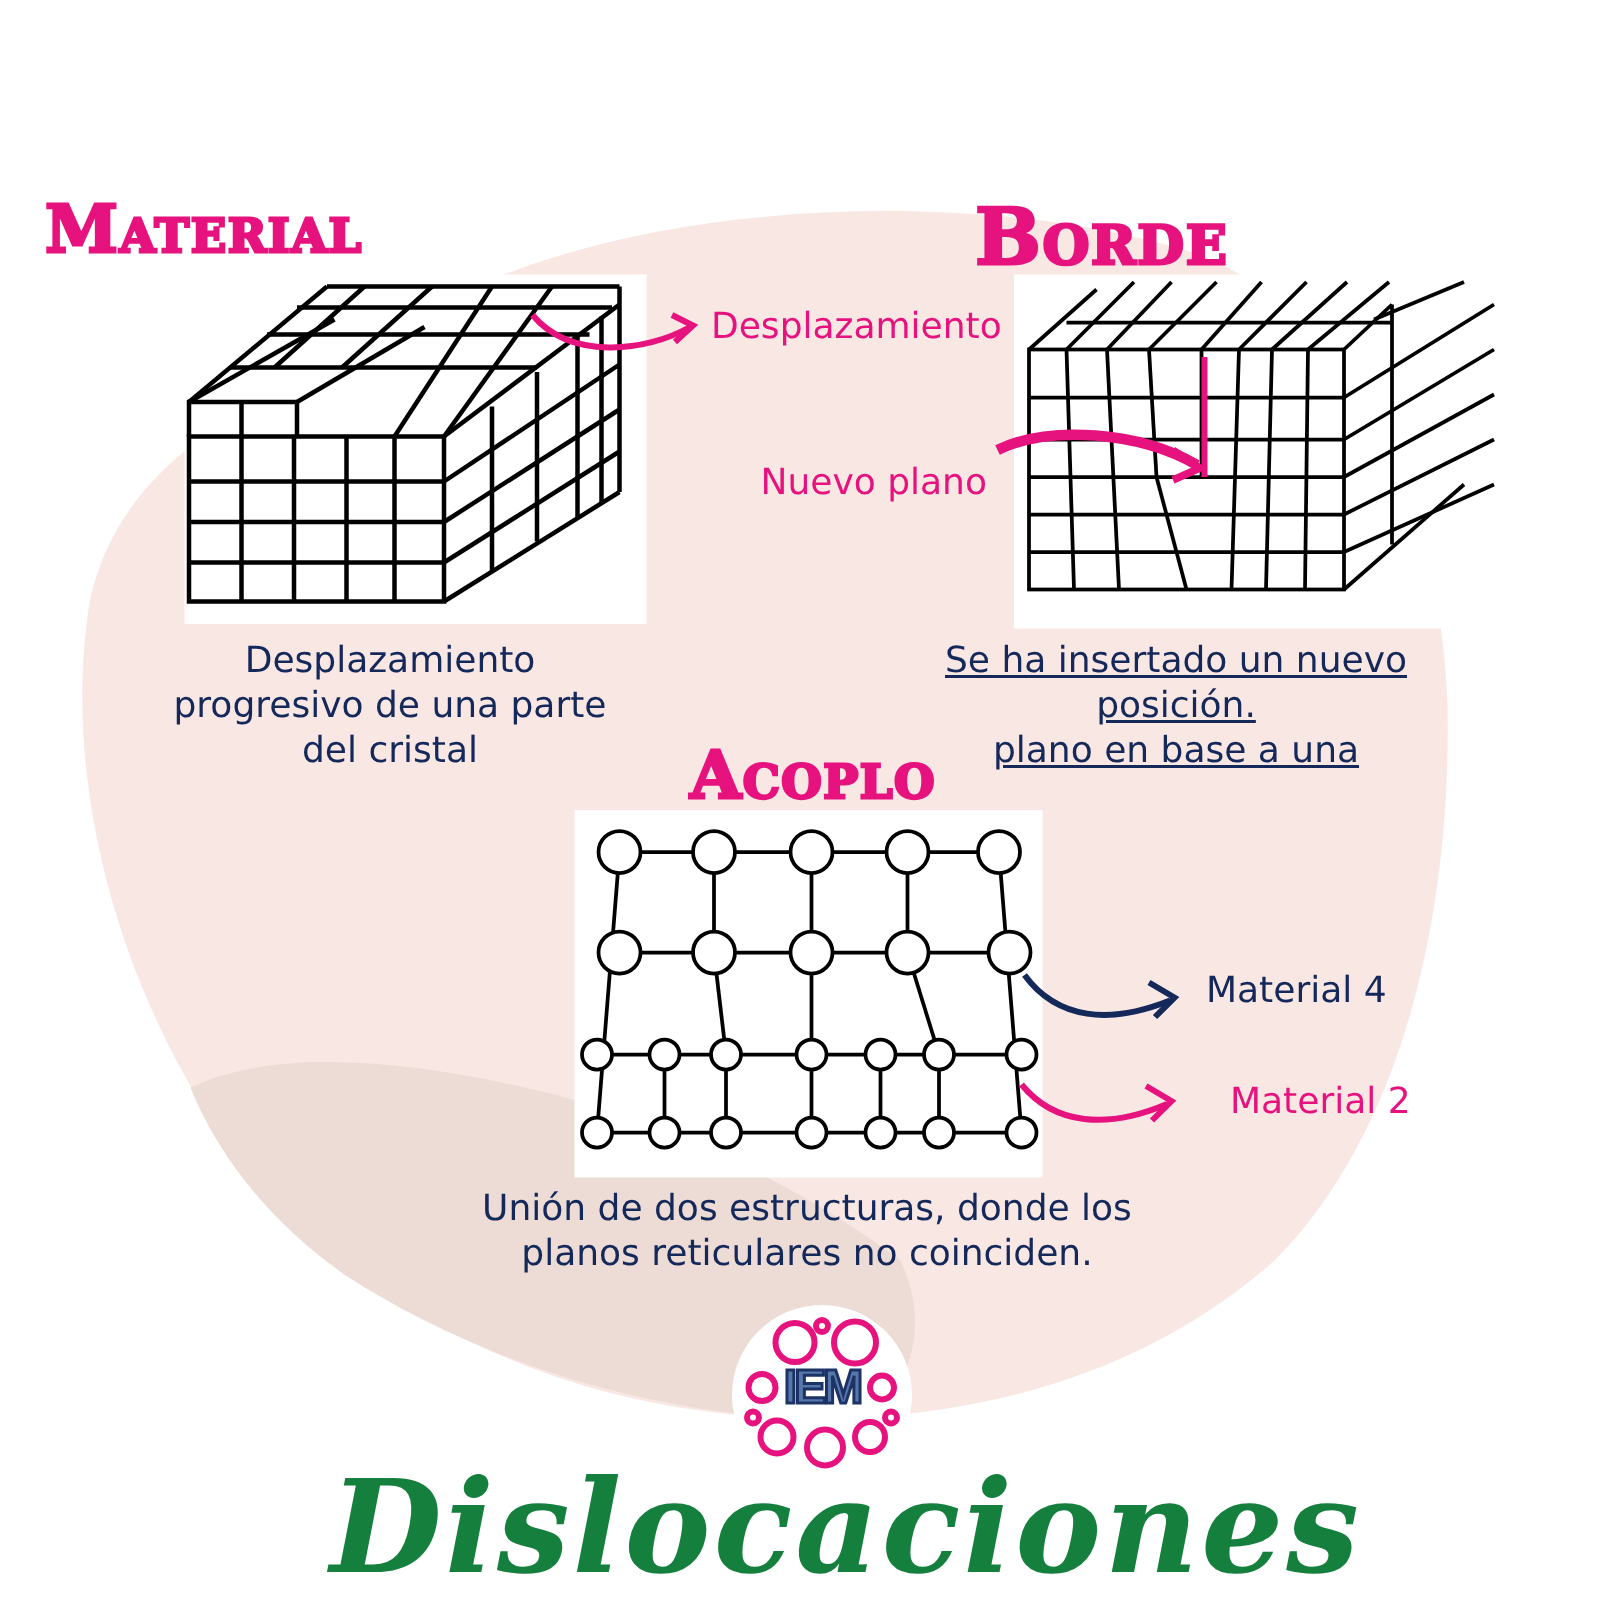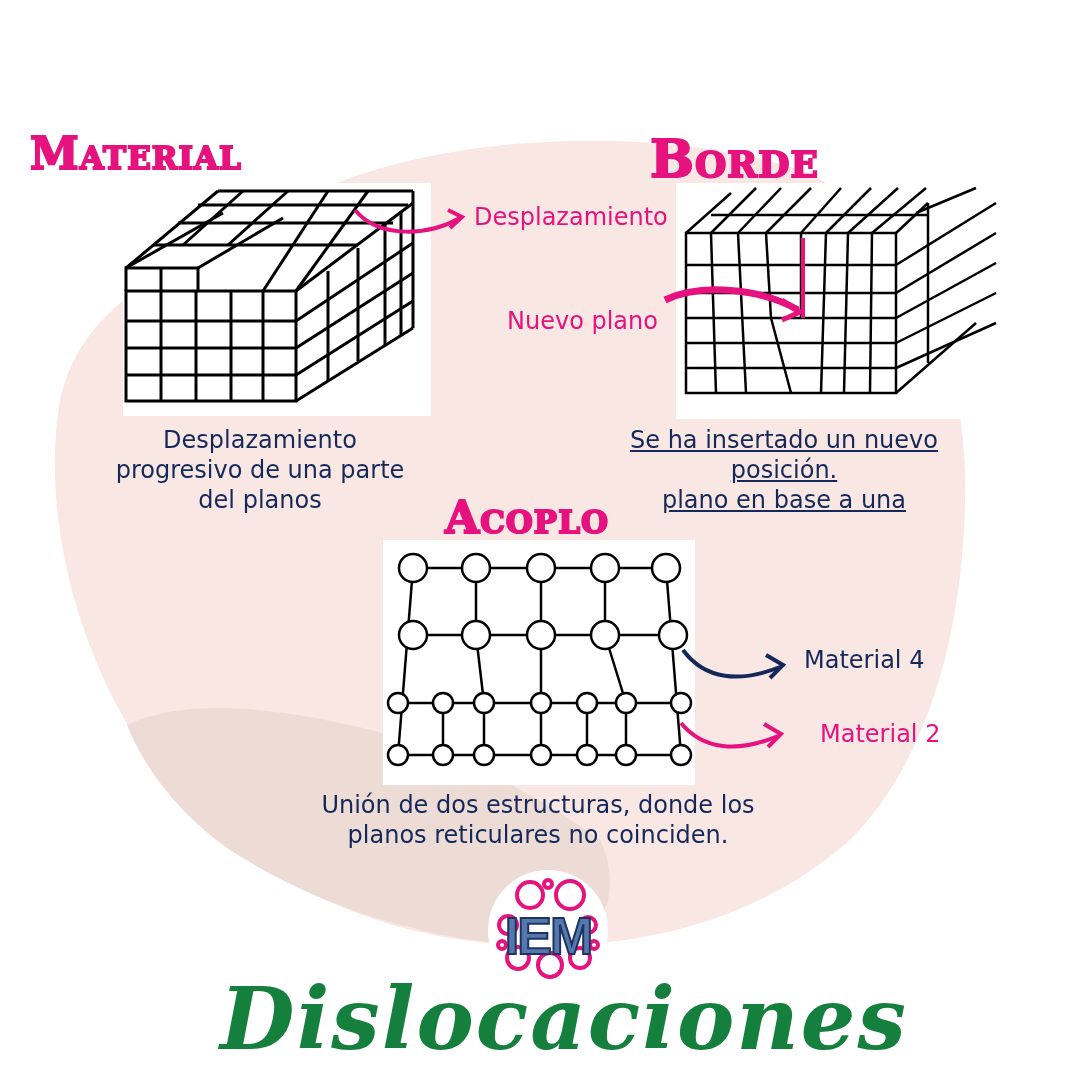--- a/index.html
+++ b/index.html
@@ -6,21 +6,21 @@
   body { width:1080px; height:1080px; background:#ffffff; position:relative; overflow:hidden; font-family:"DejaVu Sans", sans-serif; }
   .bg { position:absolute; left:0; top:0; }
   .abs { position:absolute; }
   .heading { position:absolute; color:#e6127e; font-family:"DejaVu Serif", serif; font-weight:900; font-variant:small-caps; letter-spacing:1px; -webkit-text-stroke:2px #e6127e; }
   .desc { position:absolute; color:#15285a; font-size:24px; line-height:30px; text-align:center; }
   .label { position:absolute; font-size:24px; }
   .pink { color:#e6127e; }
   .panel { position:absolute; background:#ffffff; }
   .title { position:absolute; left:0; width:1080px; top:968px; text-align:center; font-family:"DejaVu Serif", serif; font-style:italic; font-weight:bold; font-size:86px; color:#15803d; letter-spacing:2px;padding-left:24px; }
   .logo { position:absolute; left:488px; top:870px; width:120px; height:120px; border-radius:50%; background:#fff; overflow:hidden; }
-  .logo-text { position:absolute; left:0; width:120px; top:36px; text-align:center; font-family:"Liberation Sans", sans-serif; font-weight:bold; font-size:52px; color:#5577aa; -webkit-text-stroke:2px #1d3366; letter-spacing:-2px; }
+  .logo-text { position:absolute; left:0; width:120px; top:36px; text-align:center; font-family:"Liberation Sans", sans-serif; font-weight:bold; font-size:32px; color:#5577aa; -webkit-text-stroke:2px #1d3366; letter-spacing:-2px; }
 </style>
 </head>
 <body>
 
 <svg class="bg" width="1080" height="1080">
   <path d="M250,230 C380,130 650,120 800,170 C900,210 960,330 965,470 C968,620 930,760 850,840 C760,920 640,950 520,945 C380,940 240,880 150,760 C80,660 40,520 60,400 C80,310 160,270 250,230 Z" fill="#f9e7e4"></path>
   <path d="M127,725 C180,700 260,705 350,725 C420,740 520,780 600,840 C620,880 610,930 570,945 C460,950 330,915 230,850 C180,815 145,770 127,725 Z" fill="#ecdcd5"></path>
 </svg>
 
 <div class="heading" style="left:30px; top:128px; font-size:44px;">Material</div>
@@ -65,21 +65,21 @@
   </svg>
 </div>
 <svg class="abs" style="left:350px; top:200px;" width="120" height="50">
   <path d="M5,10 C30,40 80,35 110,18" stroke="#e6127e" stroke-width="4" fill="none"></path>
   <path d="M98,10 L112,17 L100,28" stroke="#e6127e" stroke-width="4" fill="none"></path>
 </svg>
 <div class="label pink" style="left:474px; top:203px;">Desplazamiento</div>
 <div class="desc" style="left:90px; top:425px; width:340px;">
   <div>Desplazamiento</div>
   <div>progresivo de una parte</div>
-  <div>del planos</div>
+  <div>del cristal</div>
 </div>
 
 <div class="heading" style="left:650px; top:128px; font-size:52px;">Borde</div>
 <div class="panel" style="left:676px; top:183px; width:342px; height:236px;">
   <svg width="342" height="236" viewBox="0 0 342 236">
     <g stroke="#000" stroke-width="2.5" fill="none">
       <rect x="10" y="50" width="210" height="160"></rect>
       <line x1="10" y1="82" x2="220" y2="82"></line>
       <line x1="10" y1="110" x2="220" y2="110"></line>
       <line x1="10" y1="135" x2="220" y2="135"></line>
@@ -119,21 +119,21 @@
   <path d="M5,22 C40,5 100,10 138,32" stroke="#e6127e" stroke-width="7" fill="none"></path>
   <path d="M122,22 L140,34 L122,42" stroke="#e6127e" stroke-width="5" fill="none"></path>
 </svg>
 <div class="label pink" style="left:495px; top:307px;margin-left:12px;">Nuevo plano</div>
 <div class="desc" style="left:604px; top:425px; width:360px;text-decoration:underline;">
   <div>Se ha insertado un nuevo</div>
   <div>posición.</div>
   <div>plano en base a una</div>
 </div>
 
-<div class="heading" style="left:445px; top:492px; font-size:44px;">Acoplo</div>
+<div class="heading" style="left:460px; top:492px; font-size:44px;">Acoplo</div>
 <div class="panel" style="left:383px; top:540px; width:312px; height:245px;">
   <svg width="312" height="245" viewBox="0 0 312 245">
     <g stroke="#000" stroke-width="2.5" fill="#fff">
       <line x1="30" y1="28" x2="290" y2="28"></line>
       <line x1="30" y1="95" x2="290" y2="95"></line>
       <line x1="15" y1="163" x2="97" y2="163"></line>
       <line x1="107" y1="163" x2="300" y2="163"></line>
       <line x1="15" y1="215" x2="97" y2="215"></line>
       <line x1="110" y1="215" x2="300" y2="215"></line>
       <line x1="30" y1="28" x2="15" y2="215"></line>

